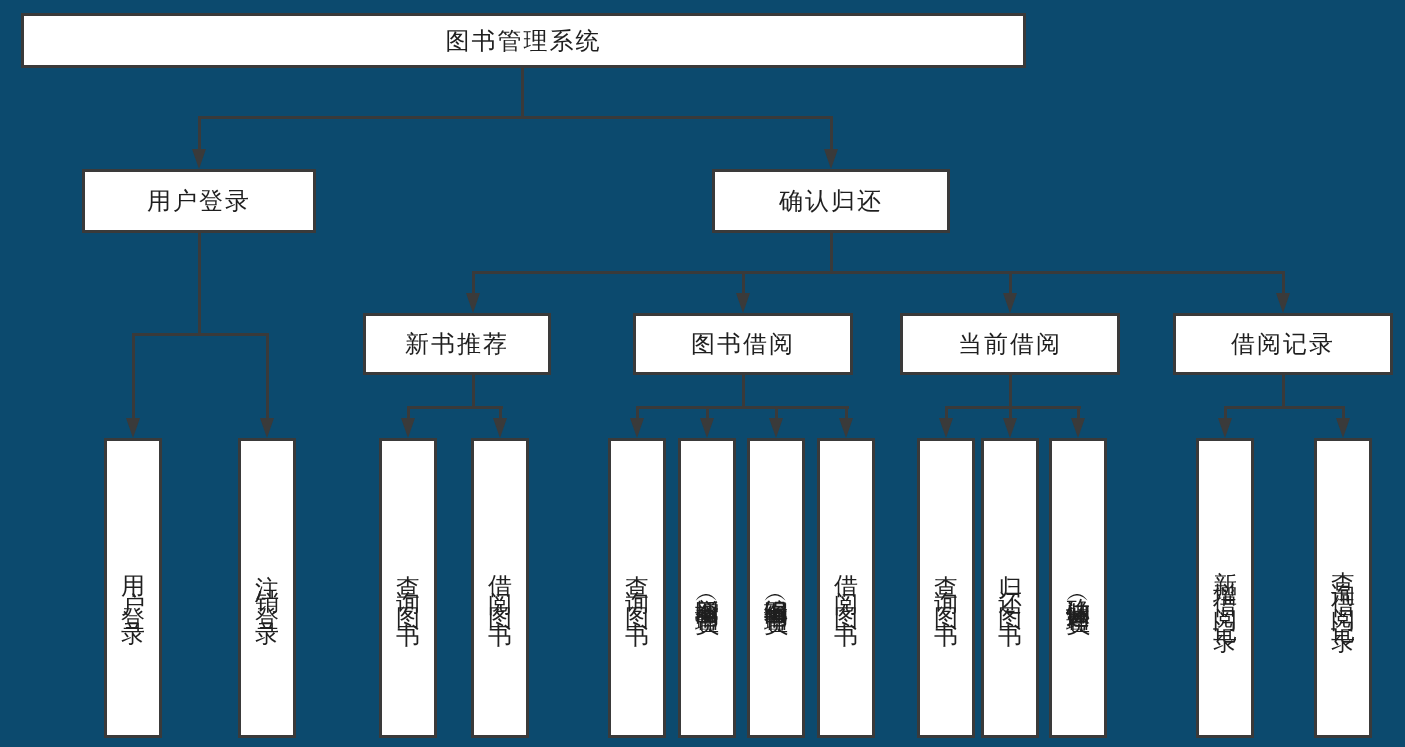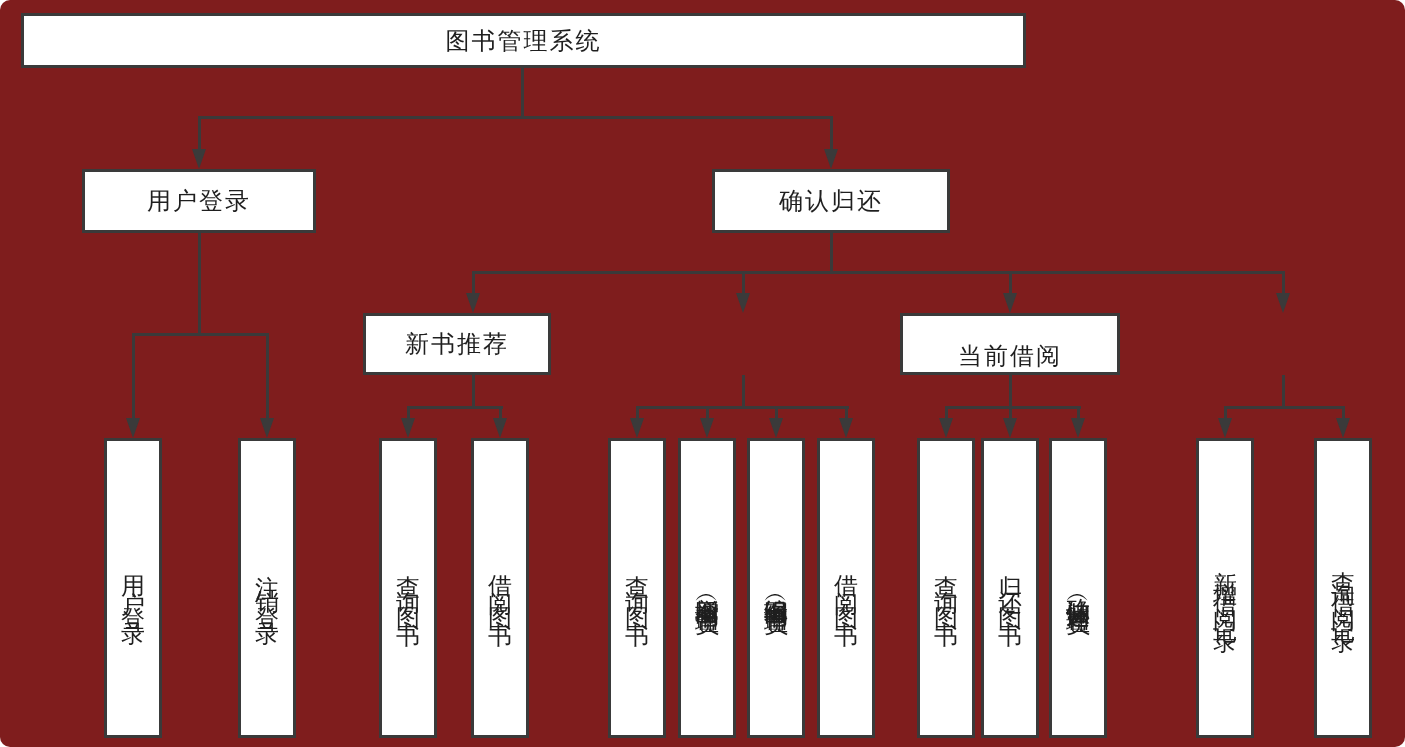--- a/index.html
+++ b/index.html
@@ -1,17 +1,17 @@
 <!DOCTYPE html>
 <html><head>
 <meta charset="utf-8">
 <style>
   html,body{margin:0;padding:0;background:#ffffff;}
   body{font-family:"Liberation Sans","DejaVu Sans",sans-serif;}
-  .canvas{position:relative;width:1405px;height:747px;background:#7f1d1d;overflow:hidden;border-radius:10px;}
+  .canvas{position:relative;width:1405px;height:747px;background:#0c4a6e;overflow:hidden;}
   .node{
     position:absolute;
     border:3px solid #3a3a3a;
     background:#ffffff;
     box-sizing:border-box;
     display:flex;
     align-items:center;
     justify-content:center;
     color:#1f1f1f;
     font-size:24px;
@@ -78,22 +78,28 @@
   <div class="vline" style="left:742px;top:271px;height:26px;"></div>
   <div class="arrow" style="left:736px;top:293px;"></div>
   <div class="vline" style="left:1009px;top:271px;height:26px;"></div>
   <div class="arrow" style="left:1003px;top:293px;"></div>
   <div class="vline" style="left:1282px;top:271px;height:26px;"></div>
   <div class="arrow" style="left:1276px;top:293px;"></div>
 
   <div class="node" style="left:363px;top:313px;width:188px;height:62px;">
     <span>新书推荐</span>
   </div>
-  <div class="node" style="left:900px;top:313px;width:220px;height:62px;align-items:flex-end;">
+  <div class="node" style="left:633px;top:313px;width:220px;height:62px;">
+    <span>图书借阅</span>
+  </div>
+  <div class="node" style="left:900px;top:313px;width:220px;height:62px;">
     <span>当前借阅</span>
+  </div>
+  <div class="node" style="left:1173px;top:313px;width:220px;height:62px;">
+    <span>借阅记录</span>
   </div>
 
   <div class="vline" style="left:472px;top:375px;height:34px;"></div>
   <div class="hline" style="left:407px;top:406px;width:96px;"></div>
   <div class="vline" style="left:407px;top:406px;height:15px;"></div>
   <div class="arrow" style="left:401px;top:418px;"></div>
   <div class="vline" style="left:499px;top:406px;height:15px;"></div>
   <div class="arrow" style="left:493px;top:418px;"></div>
 
   <div class="vline" style="left:742px;top:375px;height:34px;"></div>

